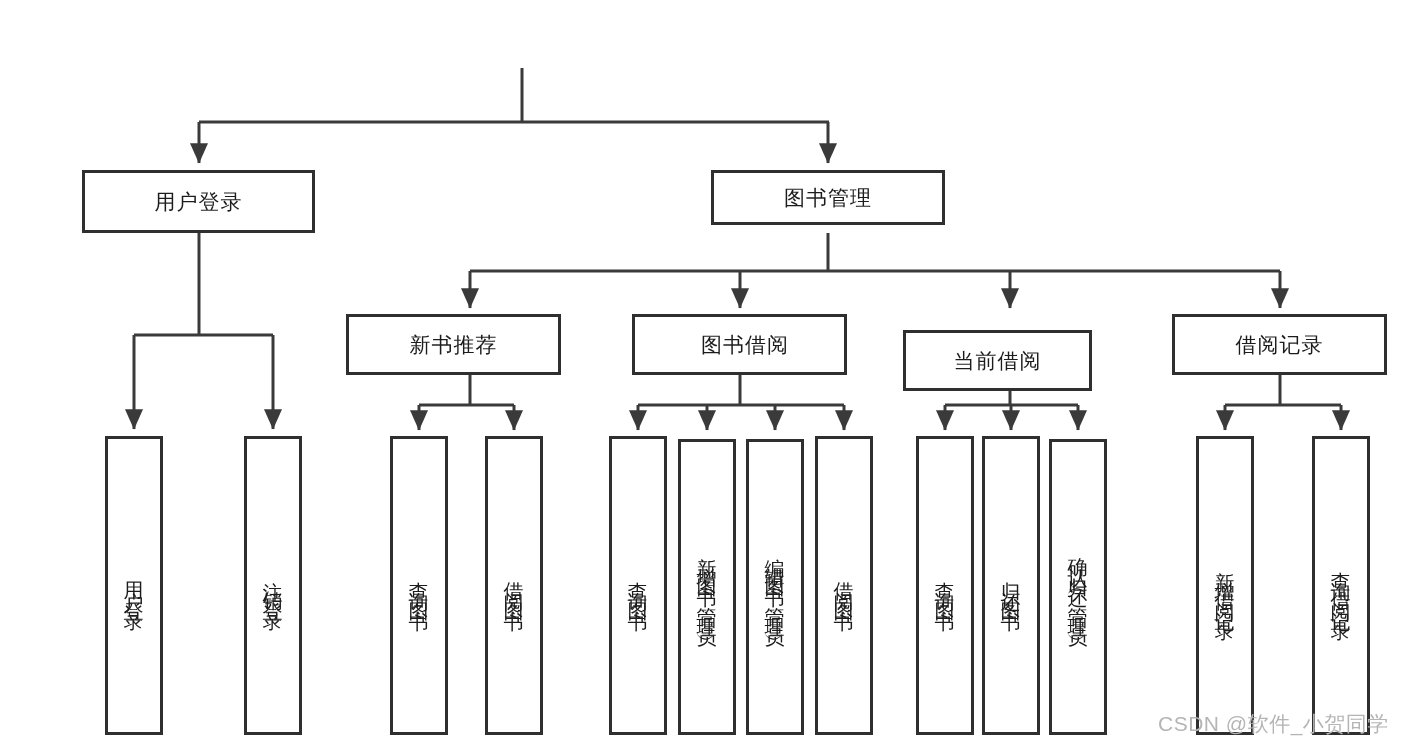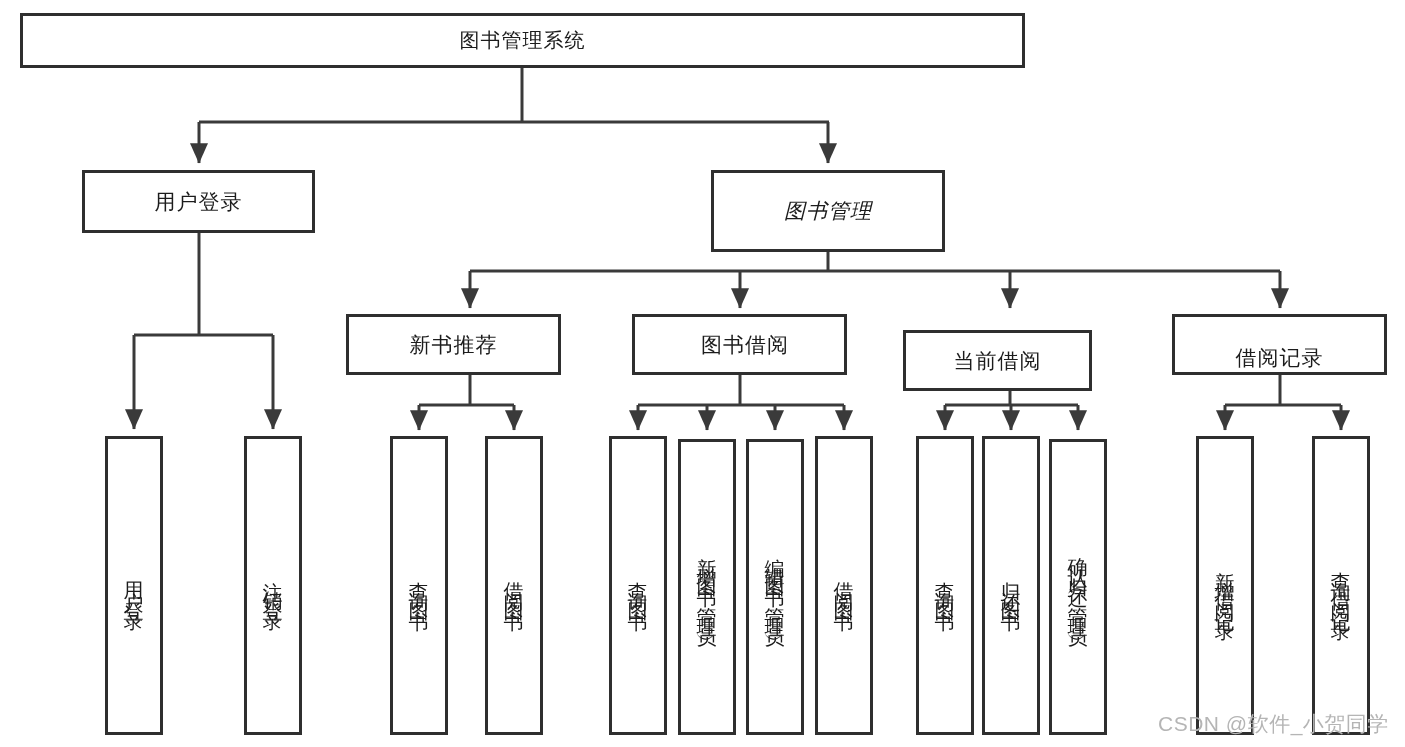--- a/index.html
+++ b/index.html
@@ -99,41 +99,38 @@
     <line x1="945" y1="405" x2="945" y2="430" marker-end="url(#arrow)"></line>
     <line x1="1011" y1="405" x2="1011" y2="430" marker-end="url(#arrow)"></line>
     <line x1="1078" y1="405" x2="1078" y2="430" marker-end="url(#arrow)"></line>
 
     <line x1="1280" y1="375" x2="1280" y2="405"></line>
     <line x1="1225" y1="405" x2="1341" y2="405"></line>
     <line x1="1225" y1="405" x2="1225" y2="430" marker-end="url(#arrow)"></line>
     <line x1="1341" y1="405" x2="1341" y2="430" marker-end="url(#arrow)"></line>
   </svg>
 
-  <div class="box" style="left:20px; top:13px; width:1005px; height:55px;">
-    <span class="title-label">图书管理系统</span>
-  </div>
 
   <div class="box" style="left:82px; top:170px; width:233px; height:63px;">
     <span class="hlabel">用户登录</span>
   </div>
-  <div class="box" style="left:711px; top:170px; width:234px; height:82px;font-style:italic;">
+  <div class="box" style="left:711px; top:170px; width:234px; height:55px;">
     <span class="hlabel">图书管理</span>
   </div>
 
   <div class="box" style="left:346px; top:314px; width:215px; height:61px;">
     <span class="hlabel">新书推荐</span>
   </div>
   <div class="box" style="left:632px; top:314px; width:215px; height:61px;padding-left:11px;">
     <span class="hlabel">图书借阅</span>
   </div>
   <div class="box" style="left:903px; top:330px; width:189px; height:61px;">
     <span class="hlabel">当前借阅</span>
   </div>
-  <div class="box" style="left:1172px; top:314px; width:215px; height:61px;align-items:flex-end;">
+  <div class="box" style="left:1172px; top:314px; width:215px; height:61px;">
     <span class="hlabel">借阅记录</span>
   </div>
 
   <div class="box" style="left:105px; top:436px; width:58px; height:299px;">
     <span class="vlabel">用户登录</span>
   </div>
   <div class="box" style="left:244px; top:436px; width:58px; height:299px;">
     <span class="vlabel">注销登录</span>
   </div>
 

